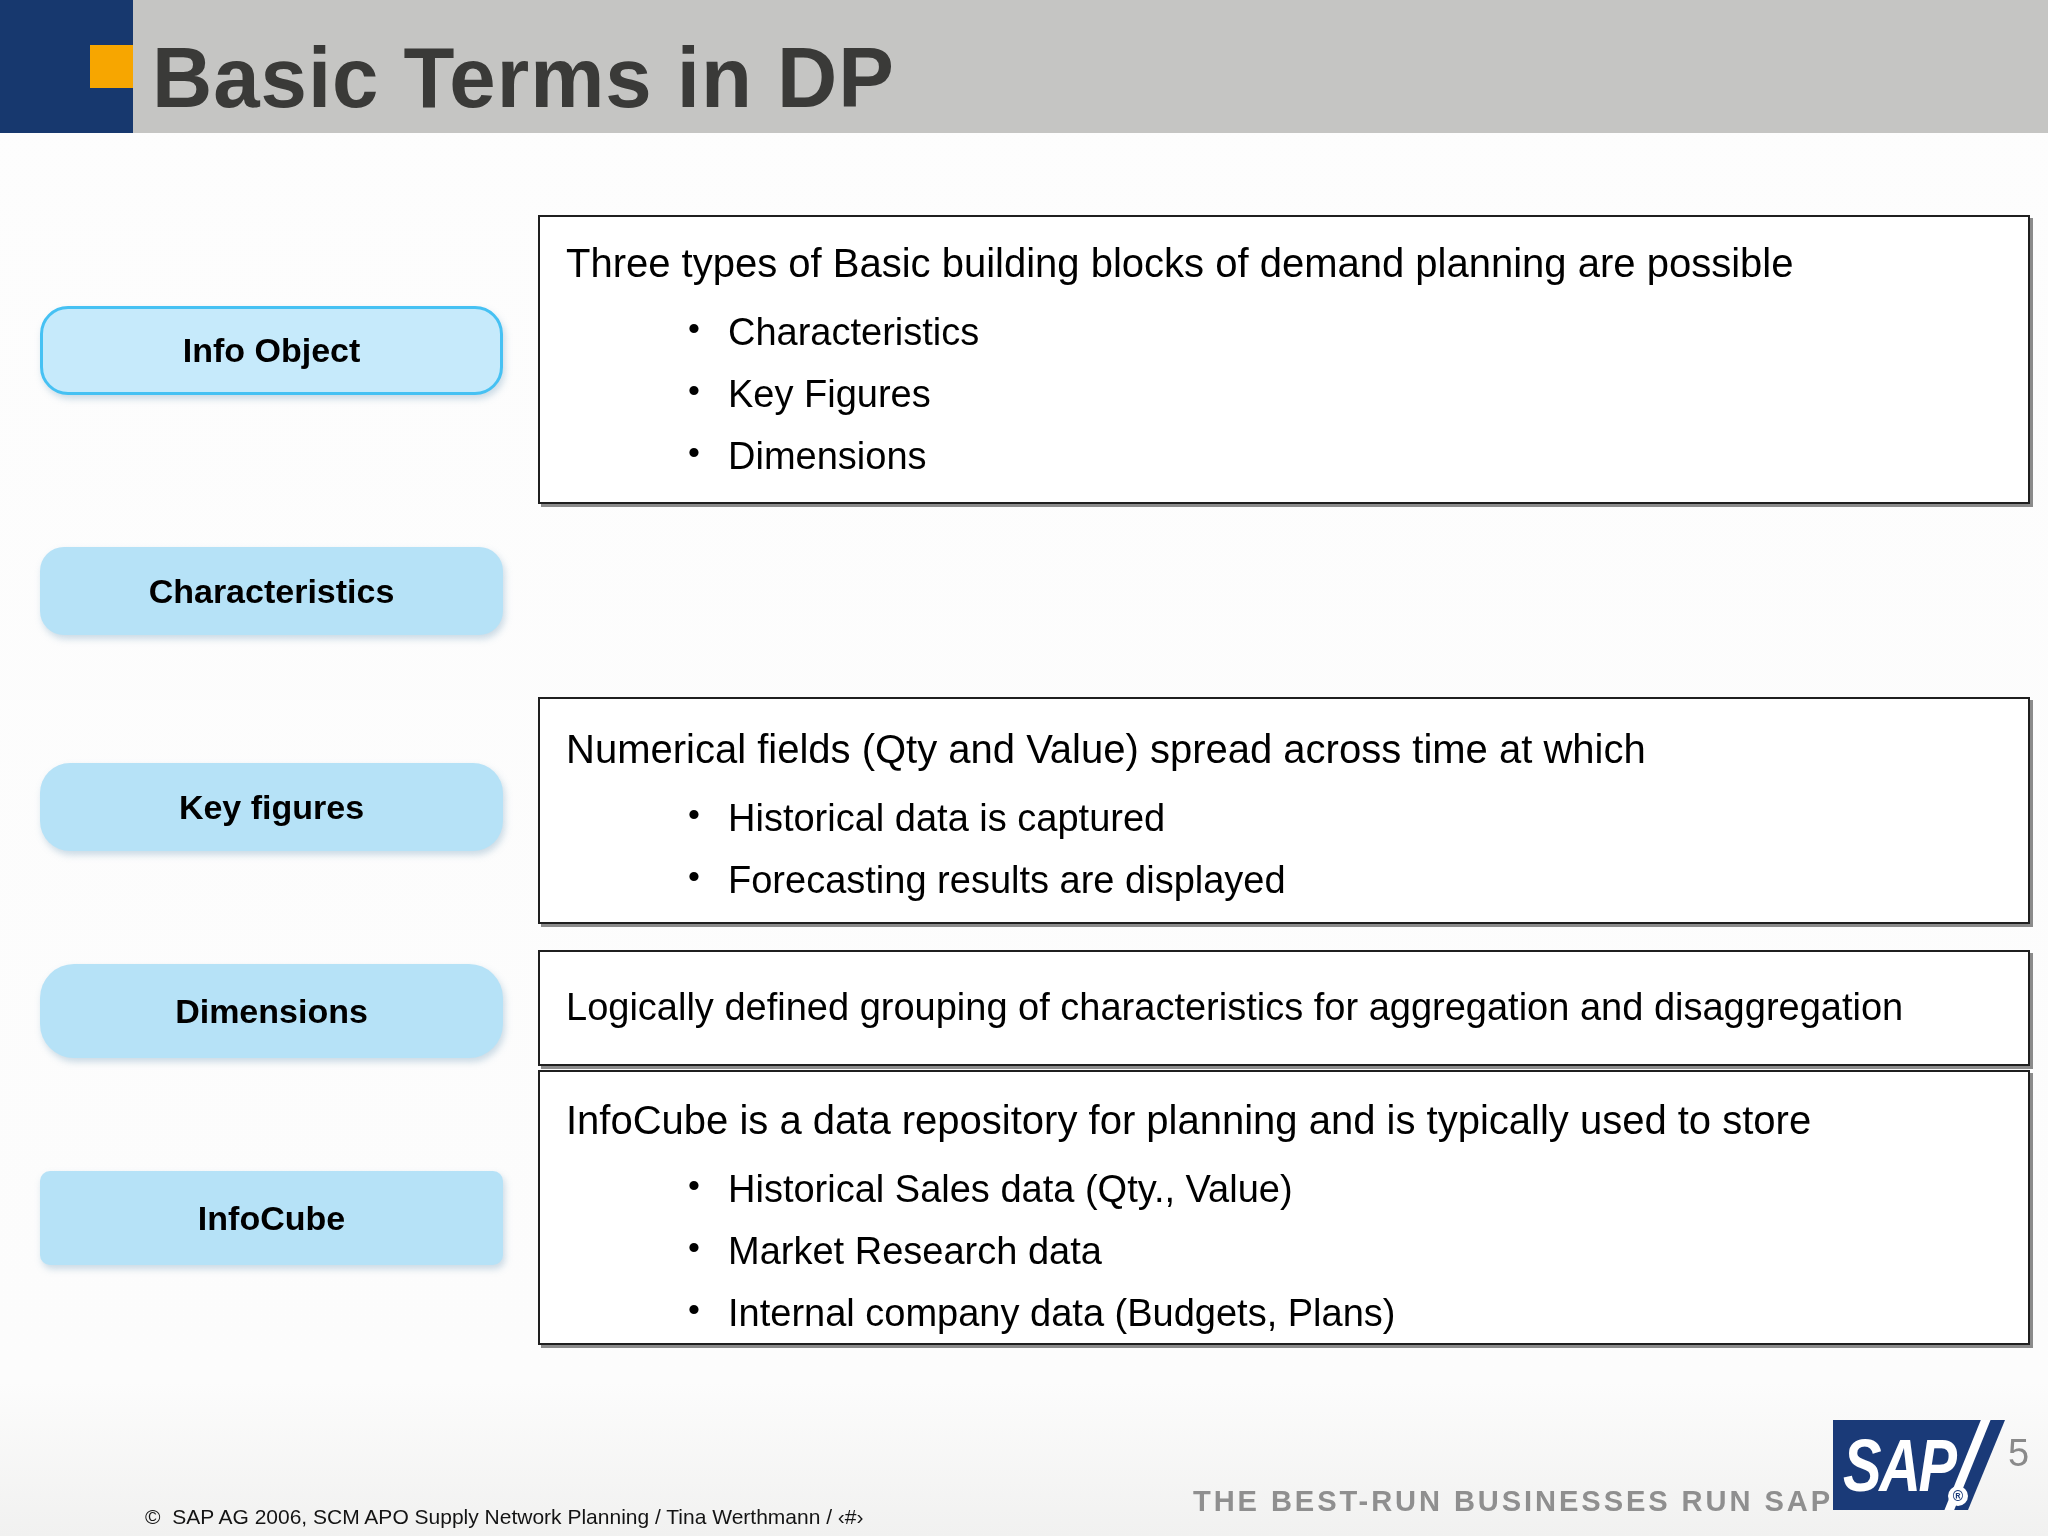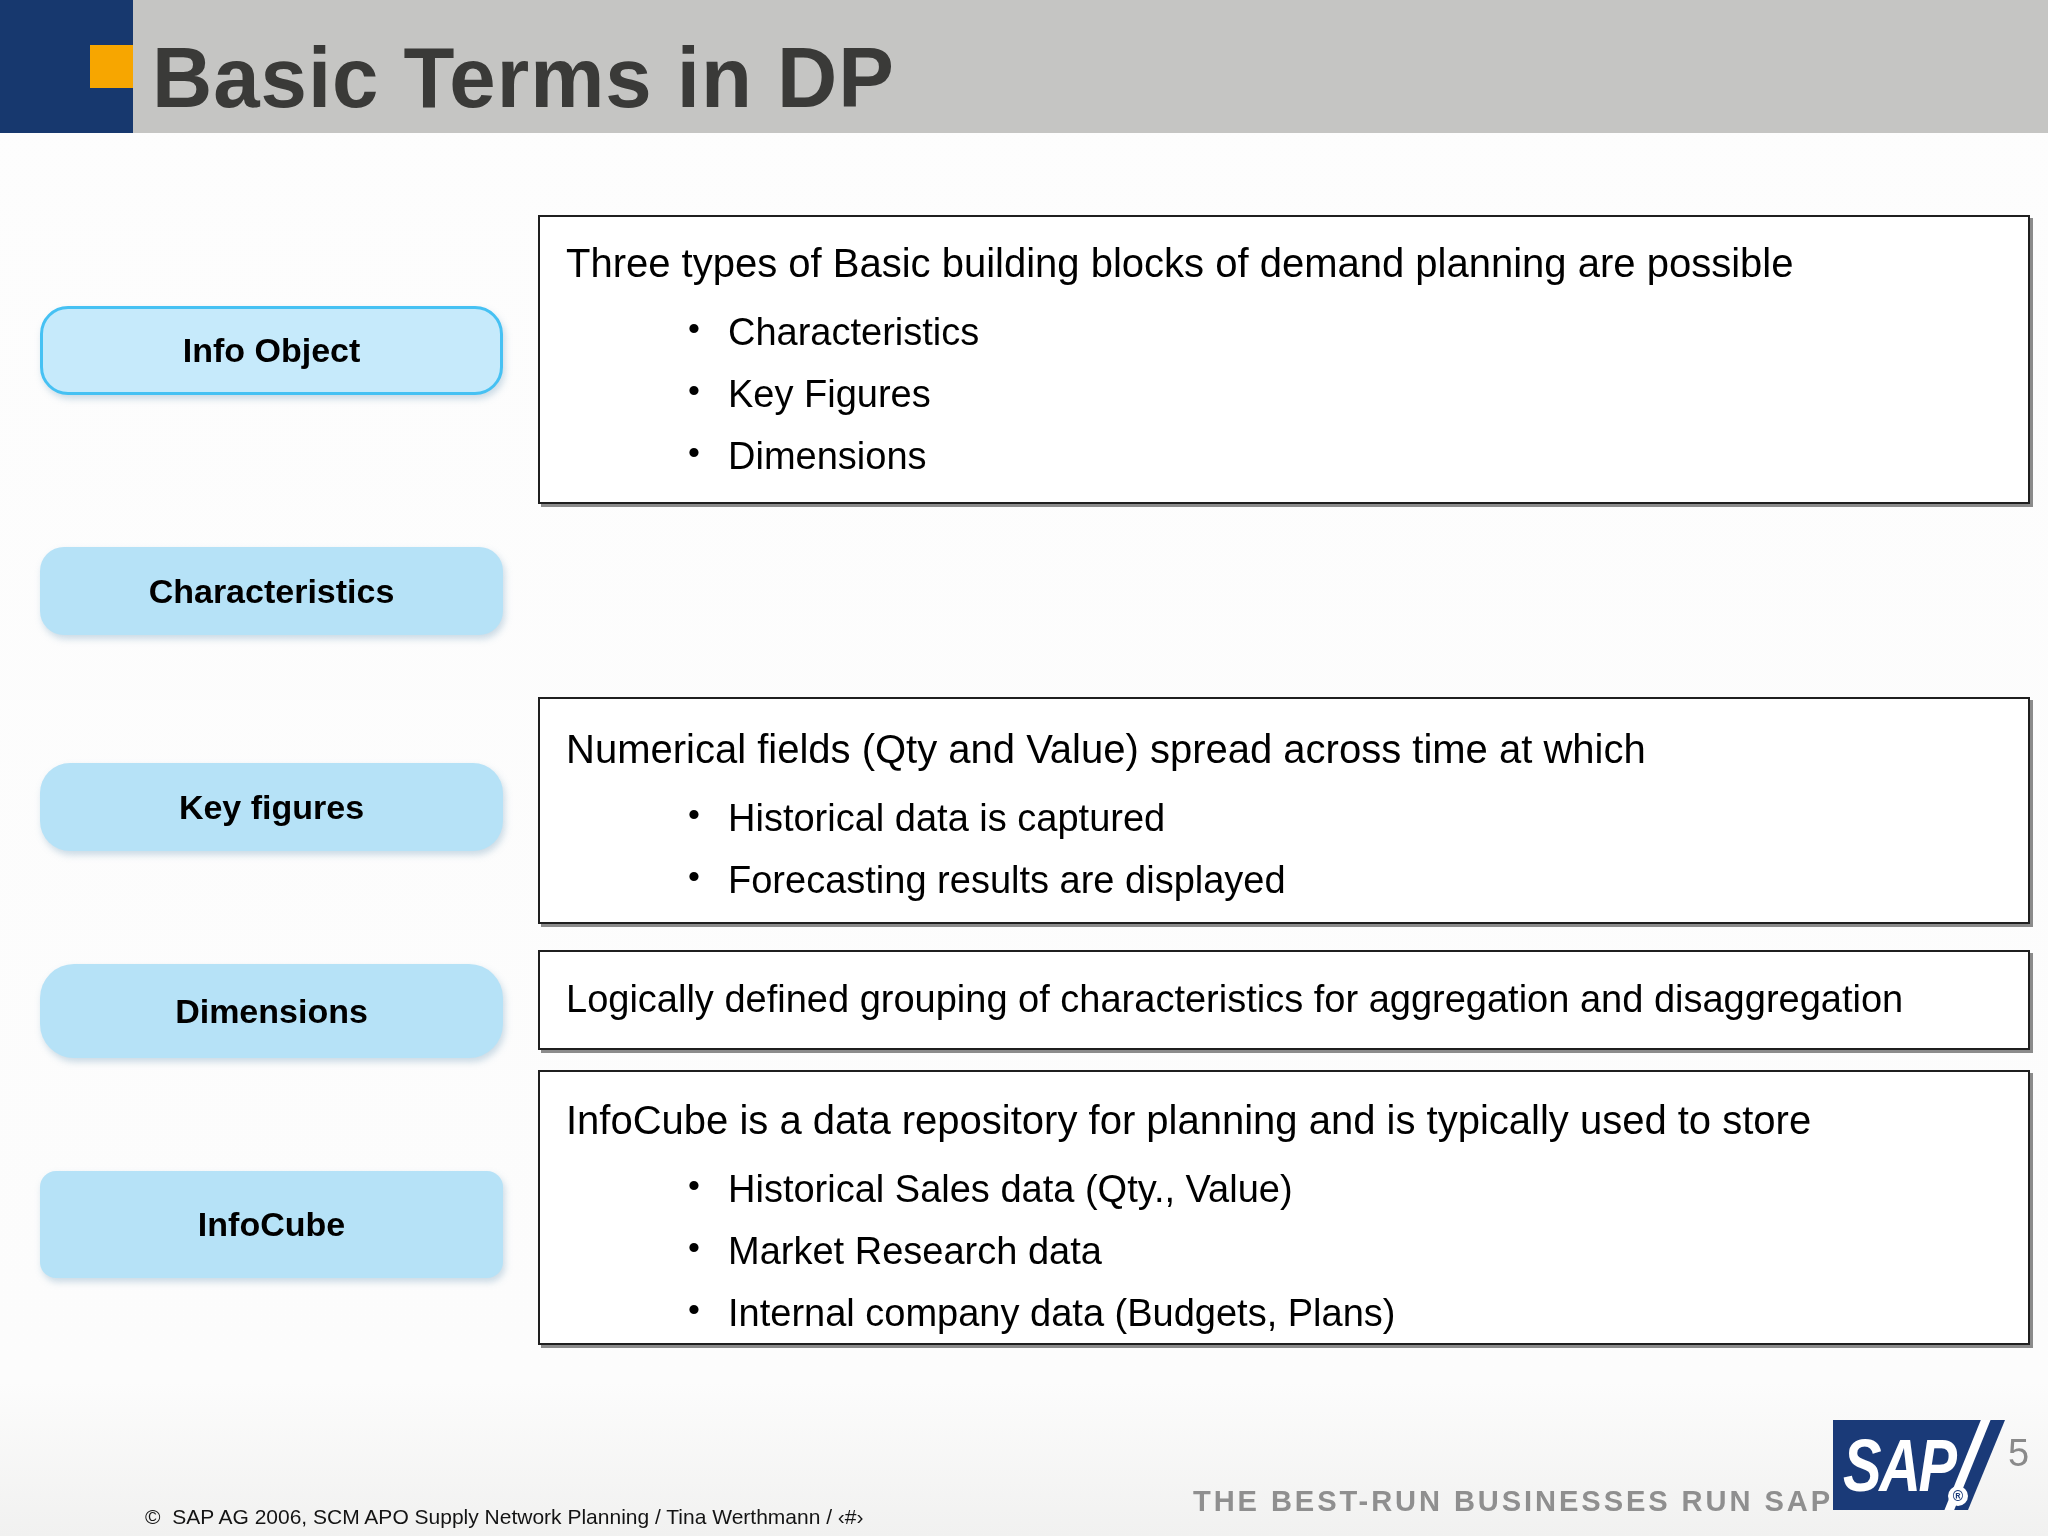--- a/index.html
+++ b/index.html
@@ -59,36 +59,36 @@
   .term-button span {
     font-size: 34px;
     font-weight: 700;
     color: #000000;
     white-space: nowrap;
   }
   .btn-info-object   { top: 306px; height: 89px;  border-radius: 28px; background: #c6eafb; border: 3px solid #46c1f3; }
   .btn-characteristics { top: 547px; height: 88px; border-radius: 24px; }
   .btn-key-figures   { top: 763px; height: 88px;  border-radius: 30px; }
   .btn-dimensions    { top: 964px; height: 94px;  border-radius: 34px; }
-  .btn-infocube      { top: 1171px; height: 107px; border-radius: 16px; }
+  .btn-infocube      { top: 1171px; height: 94px; border-radius: 10px; }
 
   
   .desc-box {
     position: absolute;
     left: 538px;
     width: 1492px;
     background: #ffffff;
     border: 2px solid #1f1f1f;
     box-shadow: 3px 3px 0 rgba(45, 45, 45, 0.55);
     color: #000000;
   }
   .box-1 { top: 215px;  height: 289px; padding: 20px 20px 0 26px; }
   .box-2 { top: 523px;  height: 145px; padding: 16px 20px 0 26px; }
   .box-3 { top: 697px;  height: 227px; padding: 24px 20px 0 26px; }
-  .box-4 { top: 950px;  height: 100px; padding: 0 16px 0 26px; display: flex; align-items: center; }
+  .box-4 { top: 950px;  height: 116px; padding: 0 16px 0 26px; display: flex; align-items: center; }
   .box-5 { top: 1070px; height: 275px; padding: 22px 20px 0 26px; }
 
   .desc-heading {
     font-size: 40px;
     line-height: 1.3;
     white-space: pre-line;
   }
   .box-4 .desc-heading { font-size: 38px; white-space: nowrap; }
 
   .bullet-list { margin-top: 14px; }

